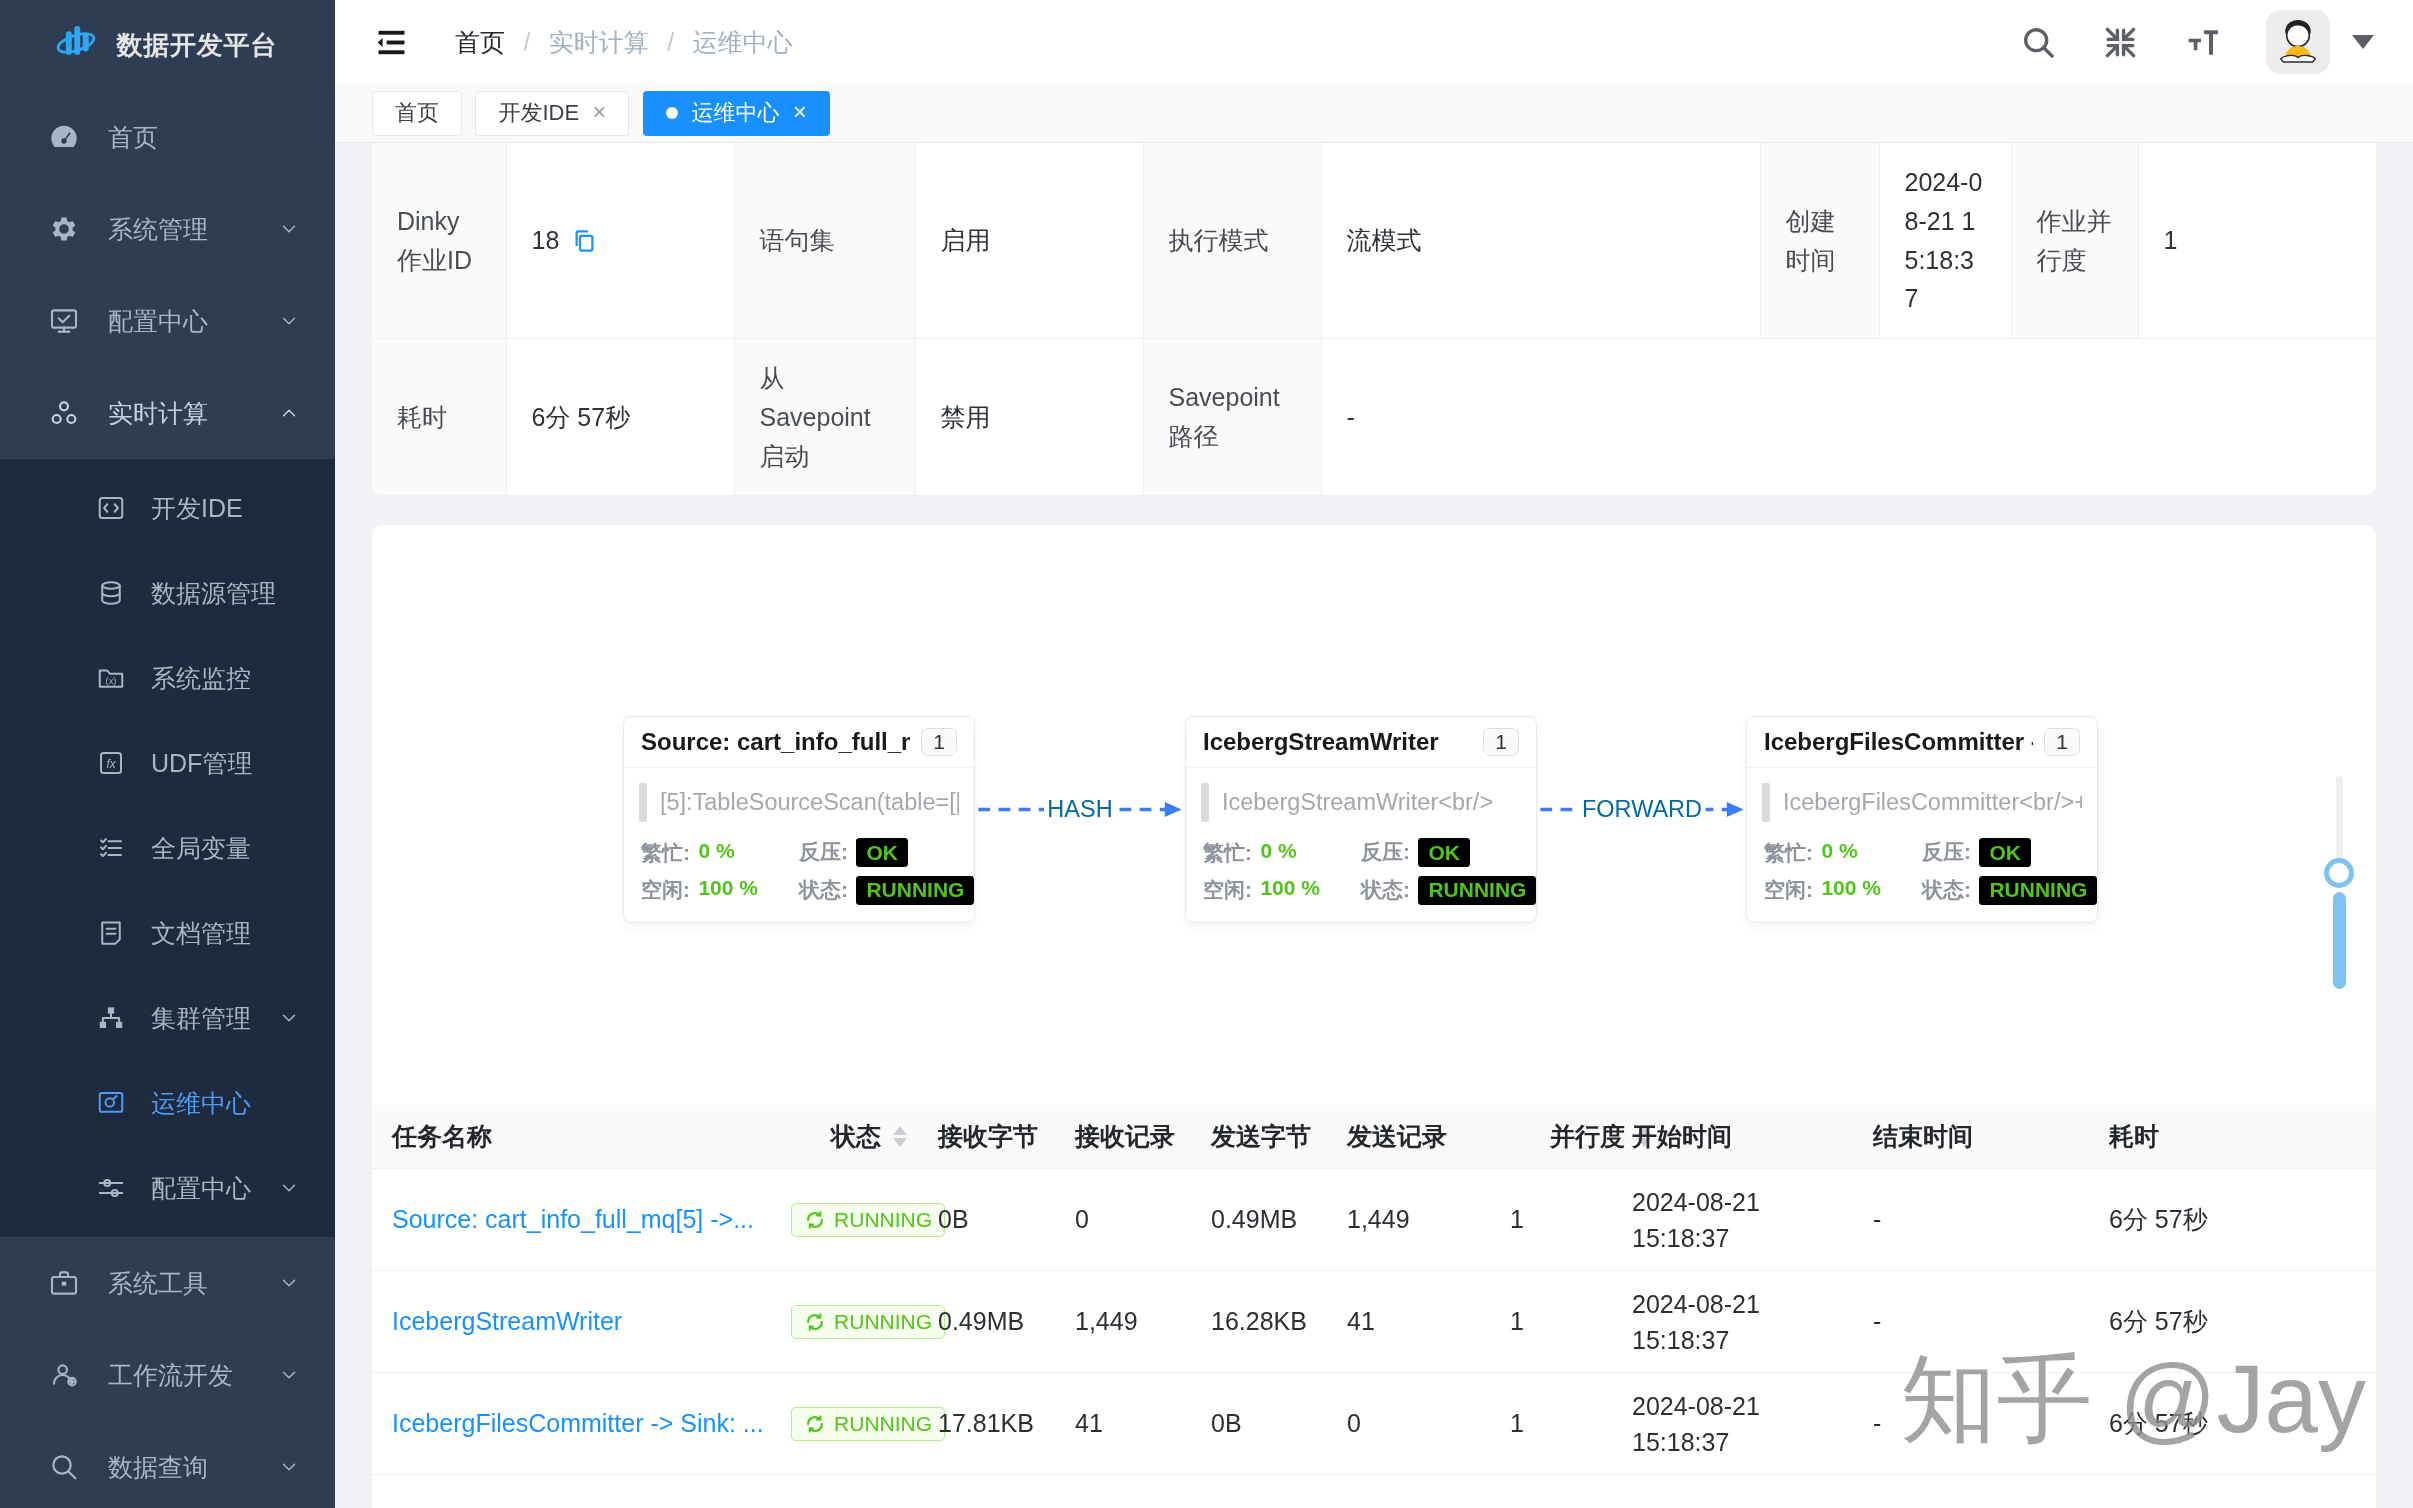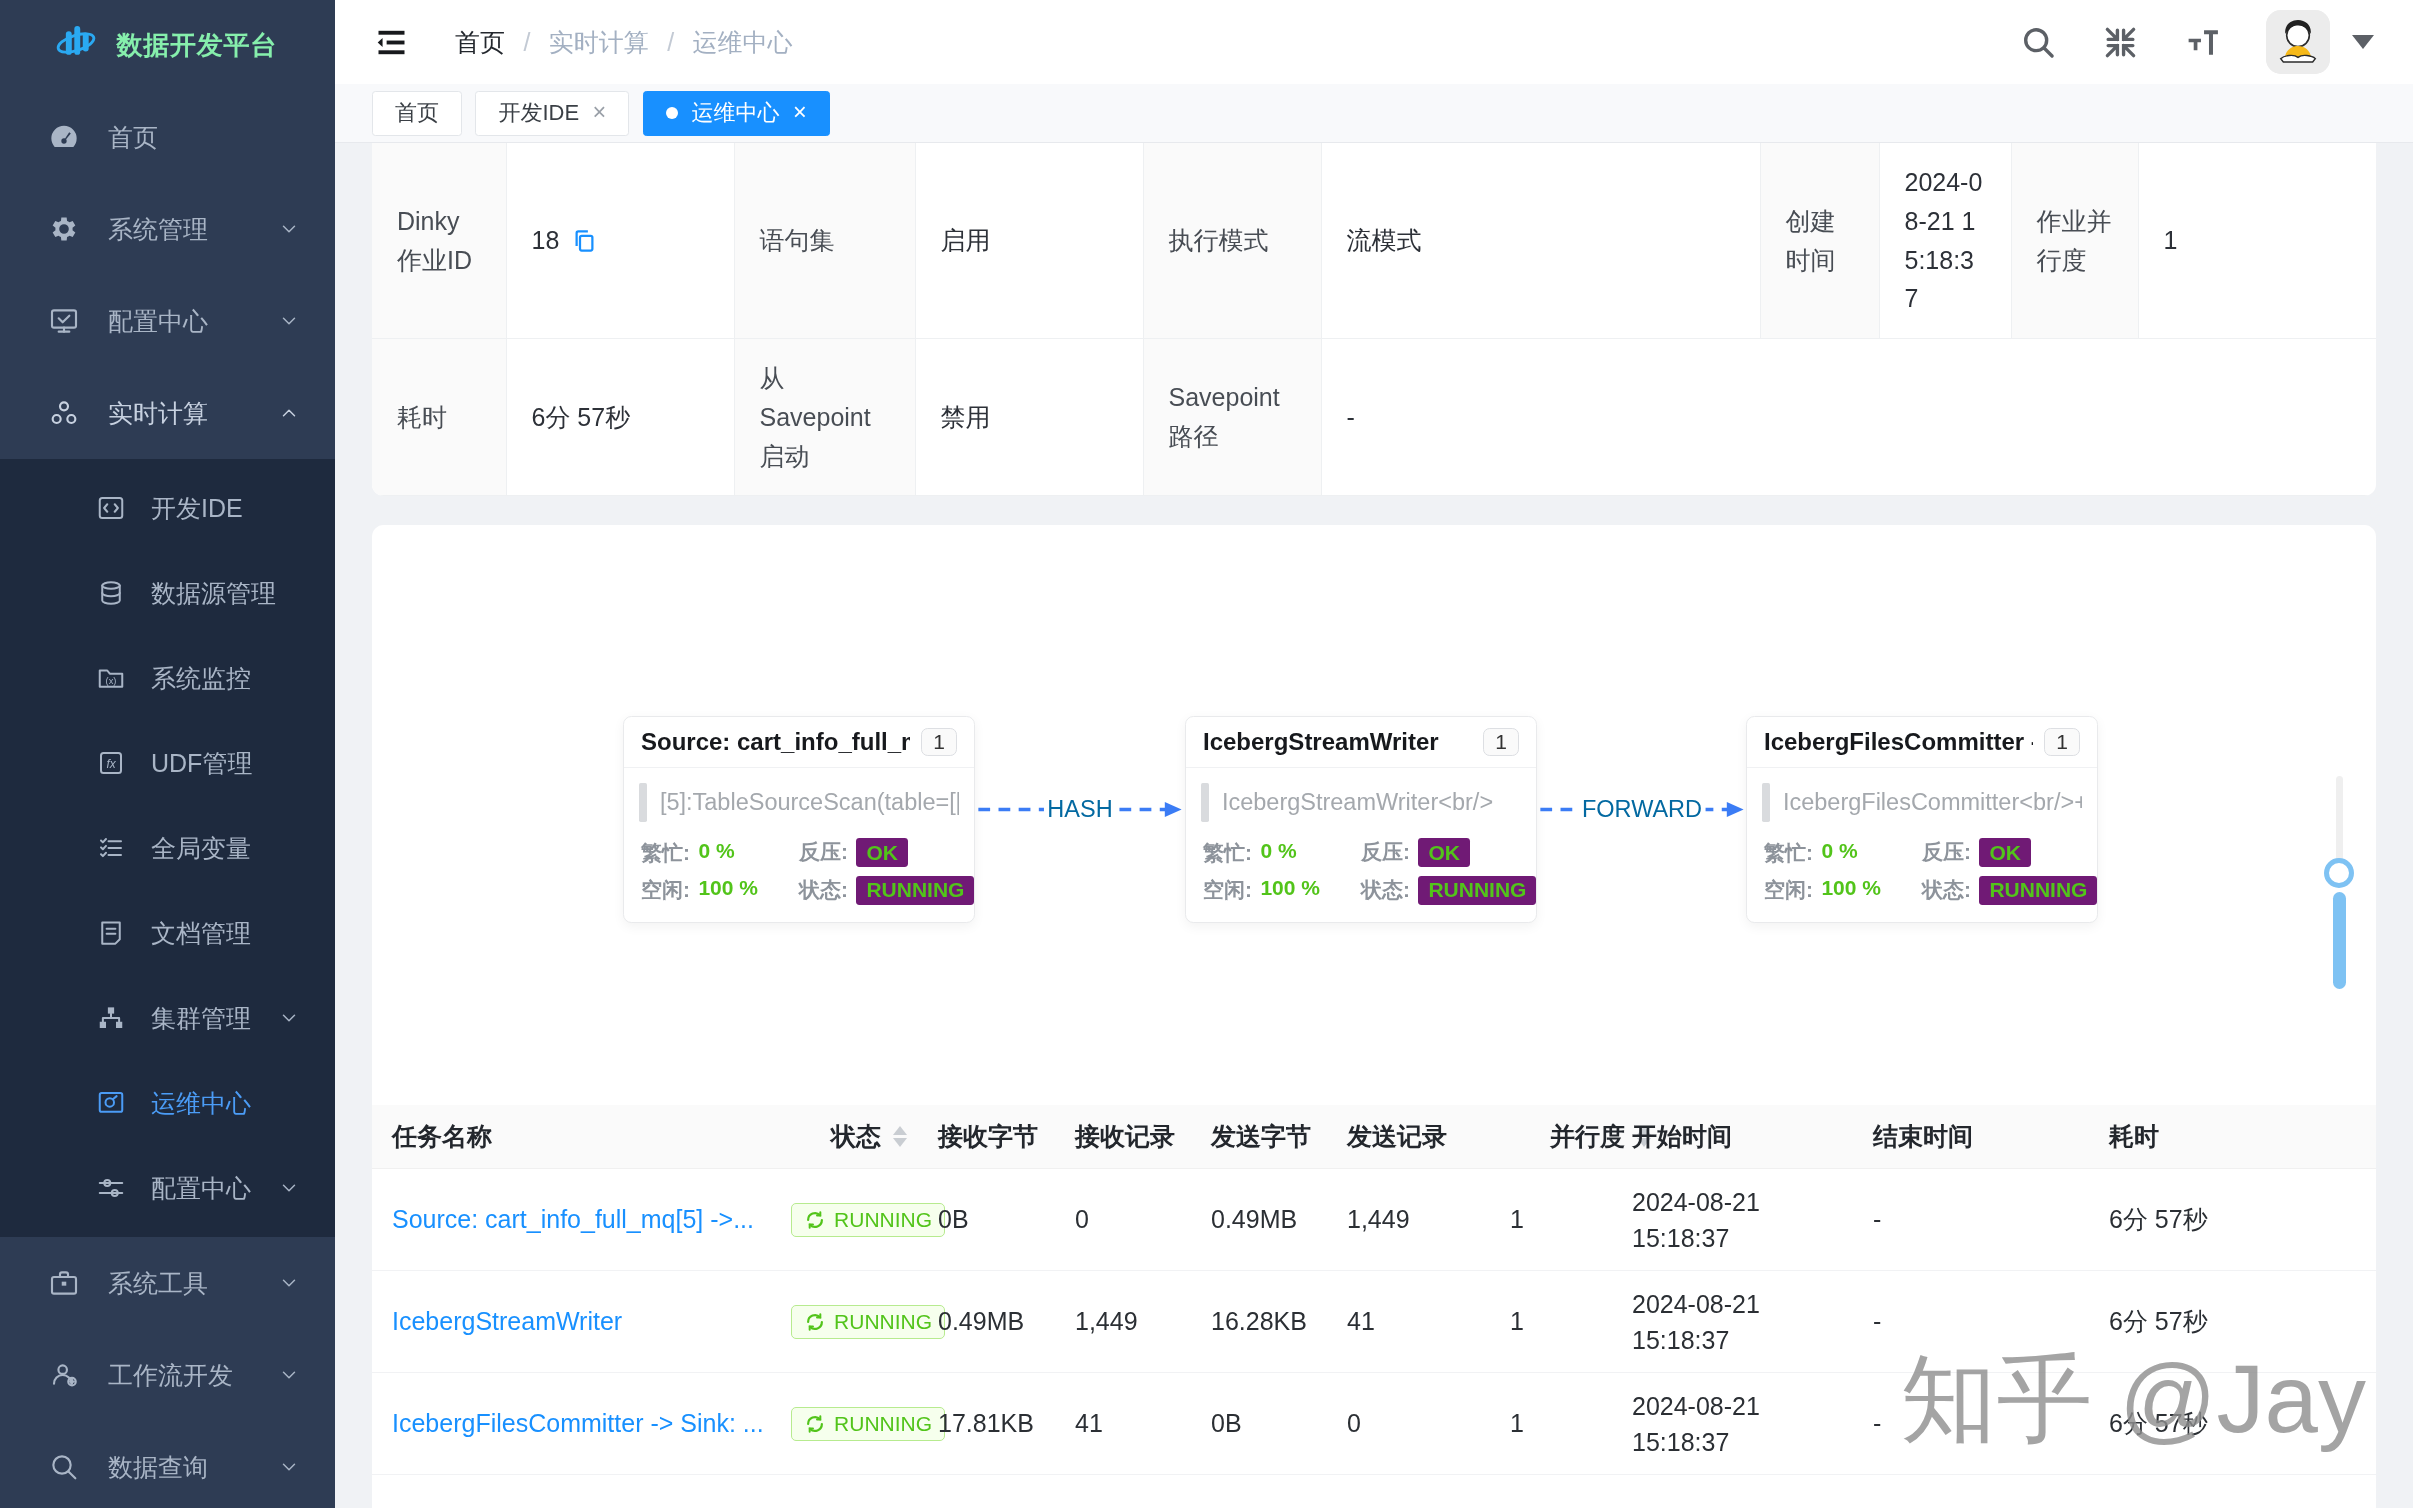--- a/index.html
+++ b/index.html
@@ -6,21 +6,21 @@
   html,body { width:2413px; height:1508px; overflow:hidden; }
   body {
     font-family: "Liberation Sans", "DejaVu Sans", sans-serif;
     background:#f0f2f5; color:#33373d; font-size:25px;
   }
   .screen { display:flex; width:2413px; height:1508px; }
 
   
   .sidebar { width:335px; flex-shrink:0; background:#2e3c54; color:#a9b5c6; display:flex; flex-direction:column; overflow:hidden; }
   .logo-row { height:91px; display:flex; align-items:center; padding-left:54px; gap:18.4px; flex-shrink:0; }
-  .logo-row .logo-txt { color:#86efac; font-size:26px; font-weight:700; letter-spacing:0.8px; }
+  .logo-row .logo-txt { color:#e5e5e5; font-size:26px; font-weight:700; letter-spacing:0.8px; }
   .mi { height:92px; display:flex; align-items:center; padding:0 35px 0 47px; font-size:25px; cursor:pointer; flex-shrink:0; }
   .mi .micon { width:34px; height:34px; margin-right:27px; flex-shrink:0; display:flex; align-items:center; justify-content:center; }
   .mi .micon svg { width:32px; height:32px; }
   .mi .mlabel { flex:1; white-space:nowrap; overflow:hidden; }
   .mi .chev { width:22px; height:22px; flex-shrink:0; }
   .mi.open-parent { color:#c7d1e0; }
   .submenu { background:#1e2a3e; padding:6.7px 0; flex-shrink:0; }
   .submenu .mi { height:85px; padding-left:96px; }
   .submenu .mi .micon { width:30px; height:30px; margin-right:25px; }
   .submenu .mi.active { color:#4b9cf6; }
@@ -74,21 +74,21 @@
   .node-h { display:flex; align-items:center; justify-content:space-between; gap:11.7px; padding:11px 17px; border-bottom:1.7px solid #f0f1f3; }
   .node-title { font-weight:700; font-size:24px; color:#17191d; white-space:nowrap; overflow:hidden; }
   .nbadge { flex-shrink:0; border:1.7px solid #dddfe3; background:#fafafa; border-radius:6.7px; padding:0.8px 11px; font-size:21px; color:#333; }
   .node-b { display:flex; align-items:center; gap:13.4px; padding:15px 15px 6.7px; }
   .vbar { width:7.5px; height:39px; background:#d9dbde; border-radius:1.7px; flex-shrink:0; }
   .node-desc { color:#a4a8ad; font-size:23.5px; white-space:nowrap; overflow:hidden; }
   .stats { display:grid; grid-template-columns:158px 1fr; row-gap:8.4px; padding:10px 17px 17px; font-size:21px; align-items:center; }
   .stat { display:flex; align-items:flex-start; gap:8.4px; white-space:nowrap;font-weight:bold; }
   .slabel { color:#8d939b; }
   .sval { color:#52c41a; }
-  .spill { background:#701a75; border-radius:3.4px; padding:2.5px 10px; color:#52c41a; }
+  .spill { background:#000000; border-radius:3.4px; padding:2.5px 10px; color:#52c41a; }
 
   .edge { position:absolute; top:266px; width:210px; height:37px; }
   .edge svg { position:absolute; inset:0; }
   .edge .elabel { position:absolute; left:50%; top:50%; transform:translate(-50%,-50%); background:#fff; padding:0 3.4px; font-size:23.5px; color:#0369a1; }
 
   .dag-slider { position:absolute; right:18.4px; top:251px; width:37px; height:226px; cursor:pointer; }
   .dag-slider .trk { position:absolute; left:15px; top:0; width:7.5px; height:85px; background:#efefef; border-radius:4.2px; }
   .dag-slider .bar { position:absolute; left:12.6px; top:116px; width:12.6px; height:97px; background:#7ec2f3; border-radius:6.7px; }
   .dag-slider .hnd { position:absolute; left:3.4px; top:82px; width:30px; height:30px; border-radius:50%; background:#fff; border:5.9px solid #7ec2f3; }
 

